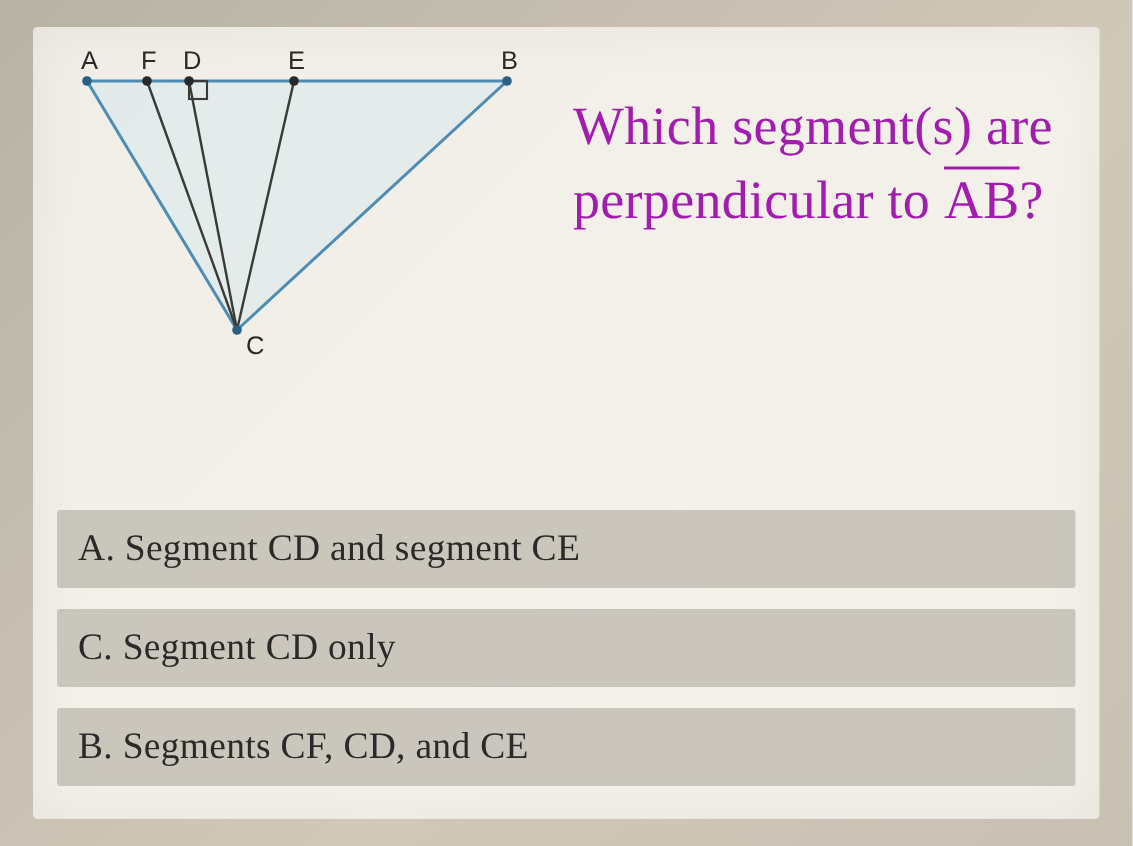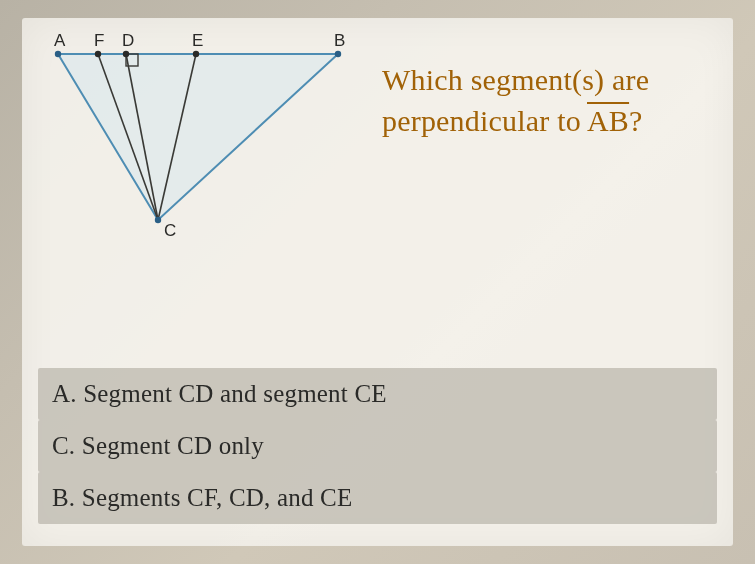--- a/index.html
+++ b/index.html
@@ -28,32 +28,34 @@
       align-items: flex-start;
       flex: 1;
       padding-bottom: 12px;
     }
     .diagram {
       flex-shrink: 0;
     }
     .question {
       flex: 1;
       padding-top: 30px;
-      font-size: 30px;
-      color: #a16207;
+      font-size: 36px;
+      color: #a21caf;
       line-height: 1.35;
       letter-spacing: 0.2px;
     }
     .overline {
       text-decoration: overline;
       text-decoration-thickness: 1.5px;
+      font-family: Liberation Serif, serif;
     }
     .answers {
       display: flex;
       flex-direction: column;
+      gap: 14px;
       padding-bottom: 6px;
     }
     .answer {
       background: rgba(190,186,175,0.78);
       padding: 12px 14px;
       font-size: 25px;
       color: #2a2a28;
       border-radius: 2px;
       cursor: pointer;
       letter-spacing: 0.2px;

